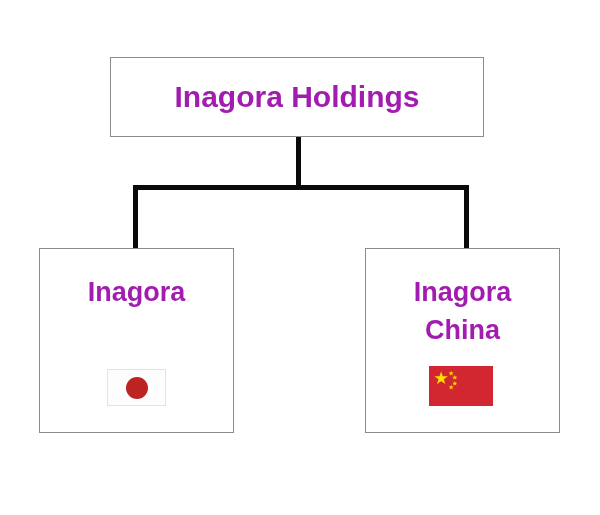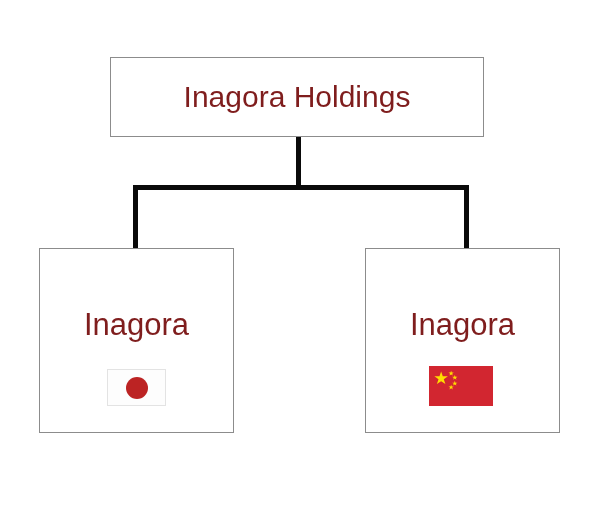--- a/index.html
+++ b/index.html
@@ -44,31 +44,30 @@
   #child-box-china {
     left: 365px;
     top: 248px;
     width: 195px;
     height: 185px;
     justify-content: flex-start;
     padding-top: 24px;
   }
 
   .node-label {
-    color: #7f1d1d;
+    color: #a21caf;
     font-size: 30px;
-    font-weight: 400;
+    font-weight: 700;
     line-height: 1.05;
     text-align: center;
     white-space: nowrap;
   }
   .child-label {
-    font-size: 31px;
+    font-size: 27px;
     line-height: 1.42;
-    margin-top: 30px;
   }
 
   
   .connector {
     position: absolute;
     background: #0a0a0a;
   }
   #connector-stem-top {
     left: 296px;
     top: 137px;
@@ -144,20 +143,21 @@
   <div class="node-box" id="root-box">
     <div class="node-label">Inagora Holdings</div>
   </div>
 
   <div class="node-box" id="child-box-japan">
     <div class="node-label child-label">Inagora</div>
   </div>
 
   <div class="node-box" id="child-box-china">
     <div class="node-label child-label">Inagora</div>
+    <div class="node-label child-label">China</div>
   </div>
 
   <div class="flag" id="flag-japan">
     <div class="sun-disc"></div>
   </div>
 
   <div class="flag" id="flag-china">
     <svg viewBox="0 0 64 40" preserveAspectRatio="none">
       <rect x="0" y="0" width="64" height="40" fill="#d22630"></rect>
       <g fill="#ffde00">

